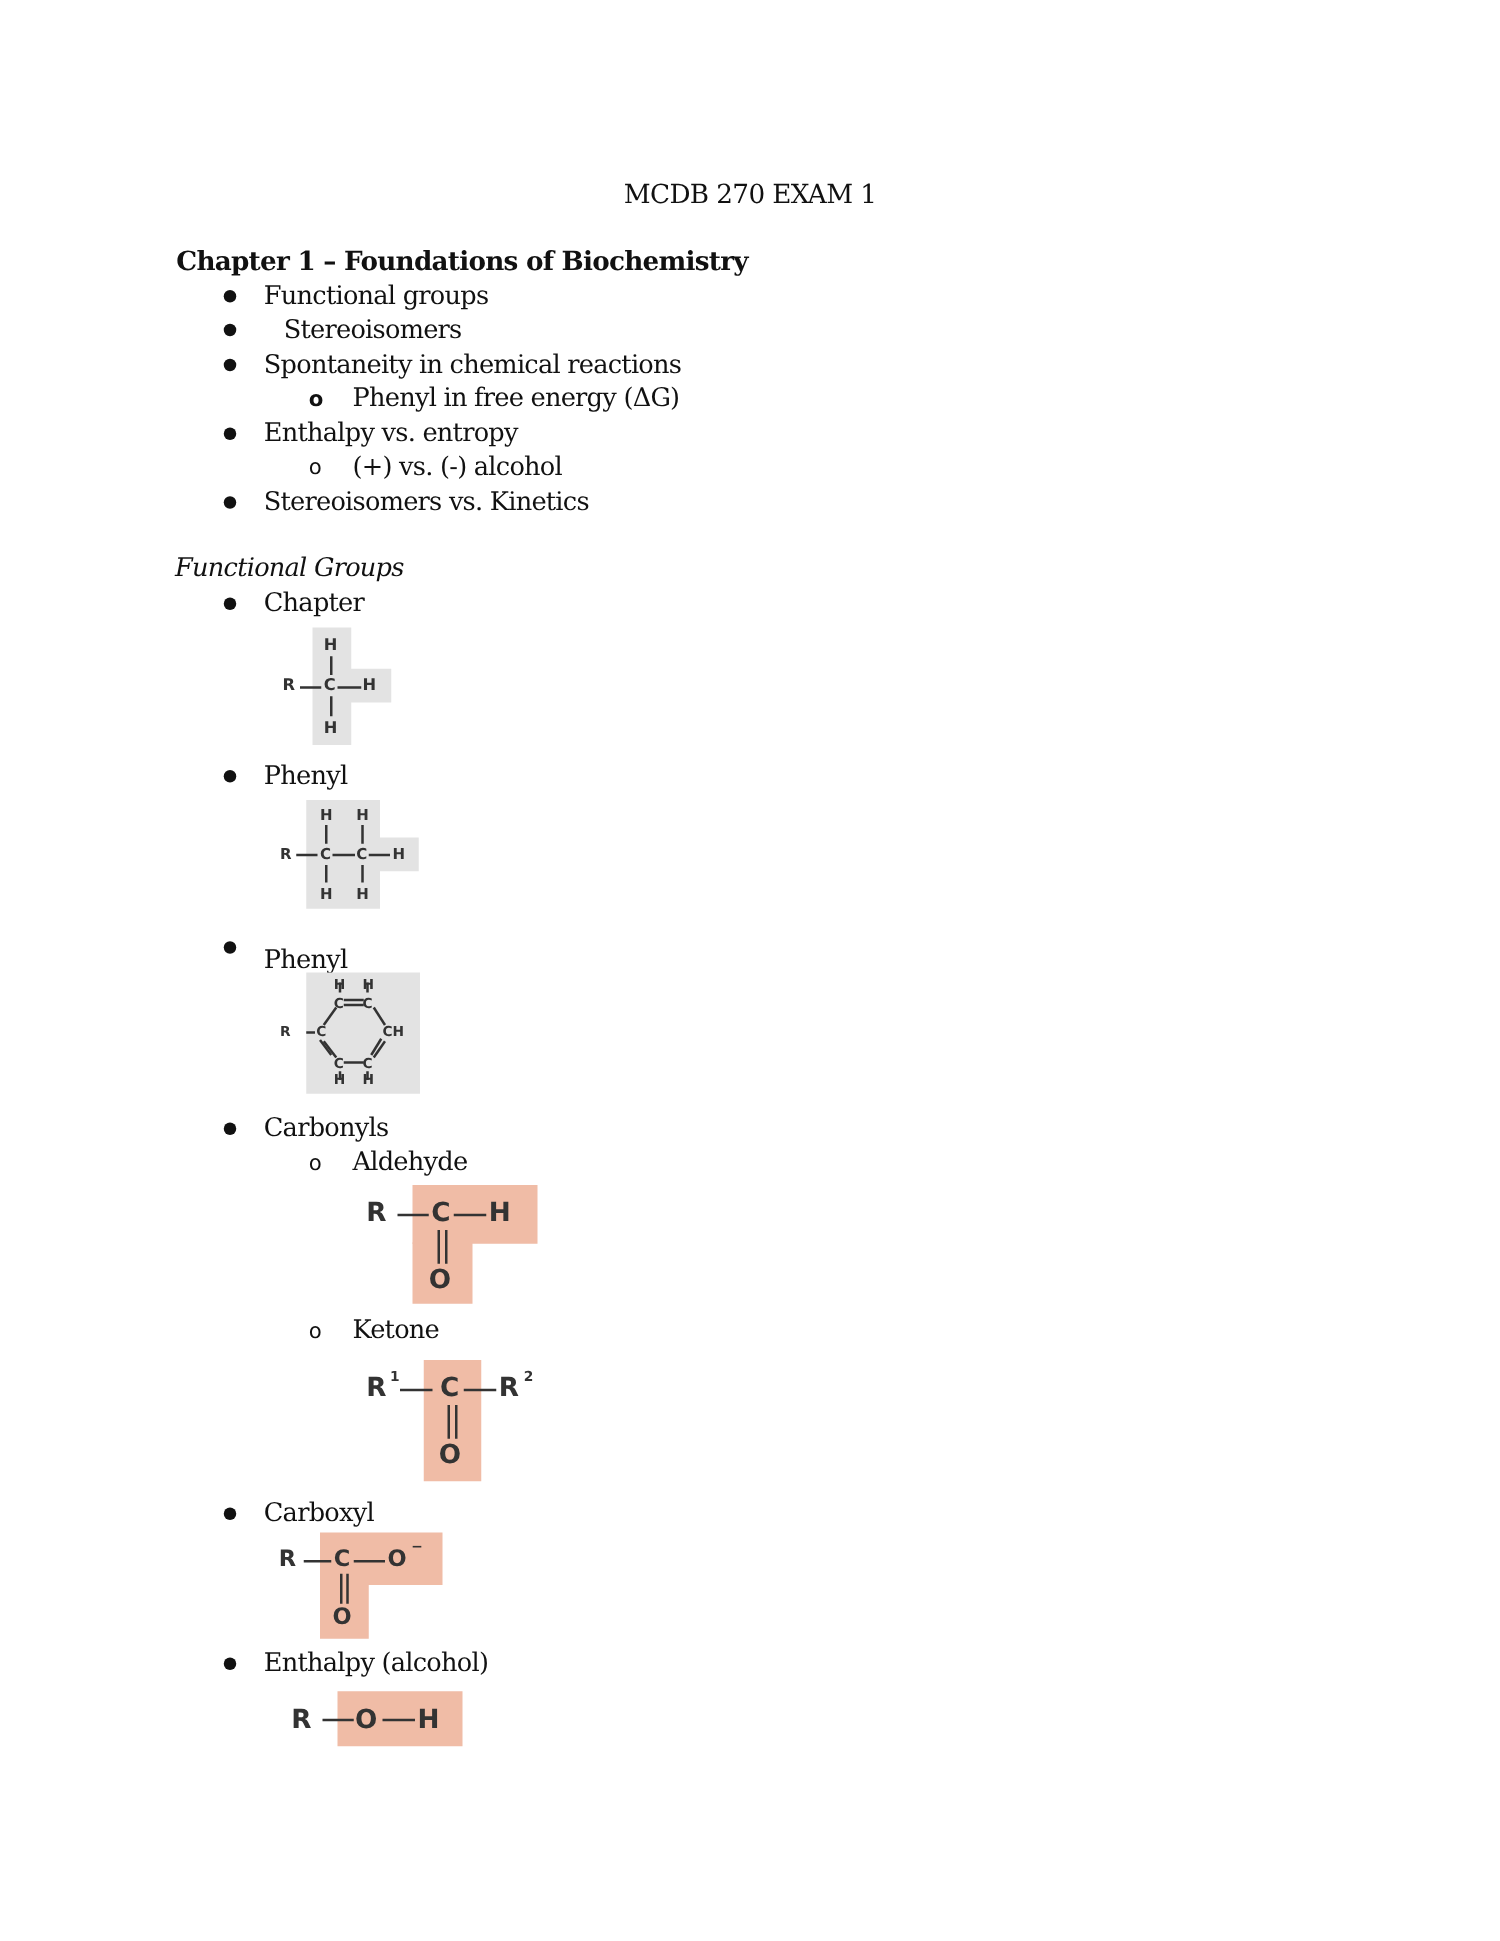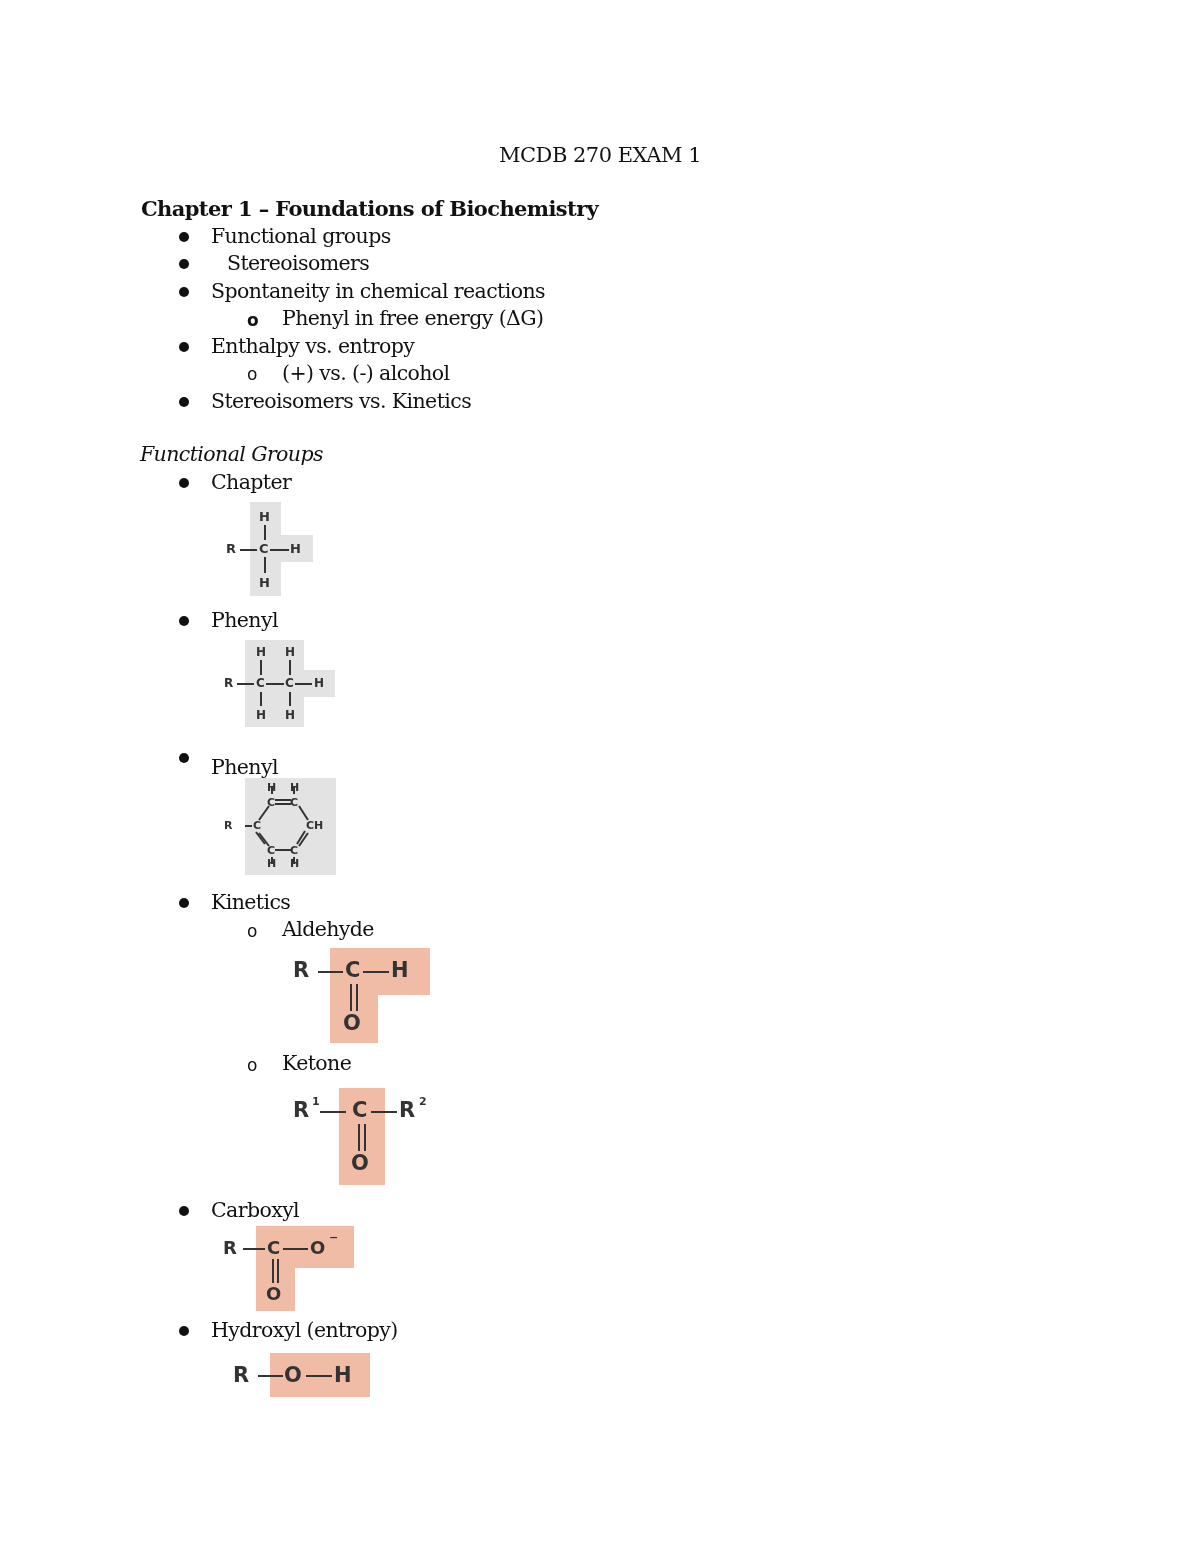--- a/index.html
+++ b/index.html
@@ -144,21 +144,21 @@
   <span class="atom" style="left:306px;top:820px;font-size:11px;">CH</span>
   <span class="atom" style="left:267px;top:845px;font-size:11px;">C</span>
   <span class="atom" style="left:290px;top:845px;font-size:11px;">C</span>
   <span class="atom" style="left:267px;top:782px;font-size:11px;">H</span>
   <span class="atom" style="left:290px;top:782px;font-size:11px;">H</span>
   <span class="atom" style="left:267px;top:858px;font-size:11px;">H</span>
   <span class="atom" style="left:290px;top:858px;font-size:11px;">H</span>
 </div>
 
 <span class="bullet-dot" style="left:179px;top:898px;"></span>
-<div class="line" style="left:211px;top:890px;">Kinetics</div>
+<div class="line" style="left:211px;top:890px;">Carbonyls</div>
 
 <span class="bullet-o" style="left:247px;top:921px;">o</span>
 <div class="line" style="left:282px;top:917px;">Aldehyde</div>
 <div class="struct" style="left:0;top:0;">
   <div class="hl salmon" style="left:330px;top:948px;width:100px;height:47px;"></div>
   <div class="hl salmon" style="left:330px;top:994px;width:48px;height:49px;"></div>
   <span class="atom" style="left:293px;top:960px;font-size:21px;">R</span>
   <div class="bond-h" style="left:318px;top:971px;width:25px;"></div>
   <span class="atom" style="left:345px;top:960px;font-size:21px;">C</span>
   <div class="bond-h" style="left:363px;top:971px;width:26px;"></div>
@@ -194,21 +194,21 @@
   <span class="atom" style="left:267px;top:1239px;font-size:18px;">C</span>
   <div class="bond-h" style="left:283px;top:1248px;width:25px;"></div>
   <span class="atom" style="left:310px;top:1239px;font-size:18px;">O</span>
   <span class="atom" style="left:329px;top:1232px;font-size:11px;">−</span>
   <div class="bond-v" style="left:272px;top:1259px;height:24px;"></div>
   <div class="bond-v" style="left:277px;top:1259px;height:24px;"></div>
   <span class="atom" style="left:266px;top:1285px;font-size:18px;">O</span>
 </div>
 
 <span class="bullet-dot" style="left:179px;top:1326px;"></span>
-<div class="line" style="left:211px;top:1318px;">Hydroxyl (entropy)</div>
+<div class="line" style="left:211px;top:1318px;">Enthalpy (alcohol)</div>
 <div class="struct" style="left:0;top:0;">
   <div class="hl salmon" style="left:270px;top:1353px;width:100px;height:44px;"></div>
   <span class="atom" style="left:233px;top:1365px;font-size:21px;">R</span>
   <div class="bond-h" style="left:258px;top:1375px;width:25px;"></div>
   <span class="atom" style="left:284px;top:1365px;font-size:21px;">O</span>
   <div class="bond-h" style="left:306px;top:1375px;width:26px;"></div>
   <span class="atom" style="left:334px;top:1365px;font-size:21px;">H</span>
 </div>
 
 </body></html>

